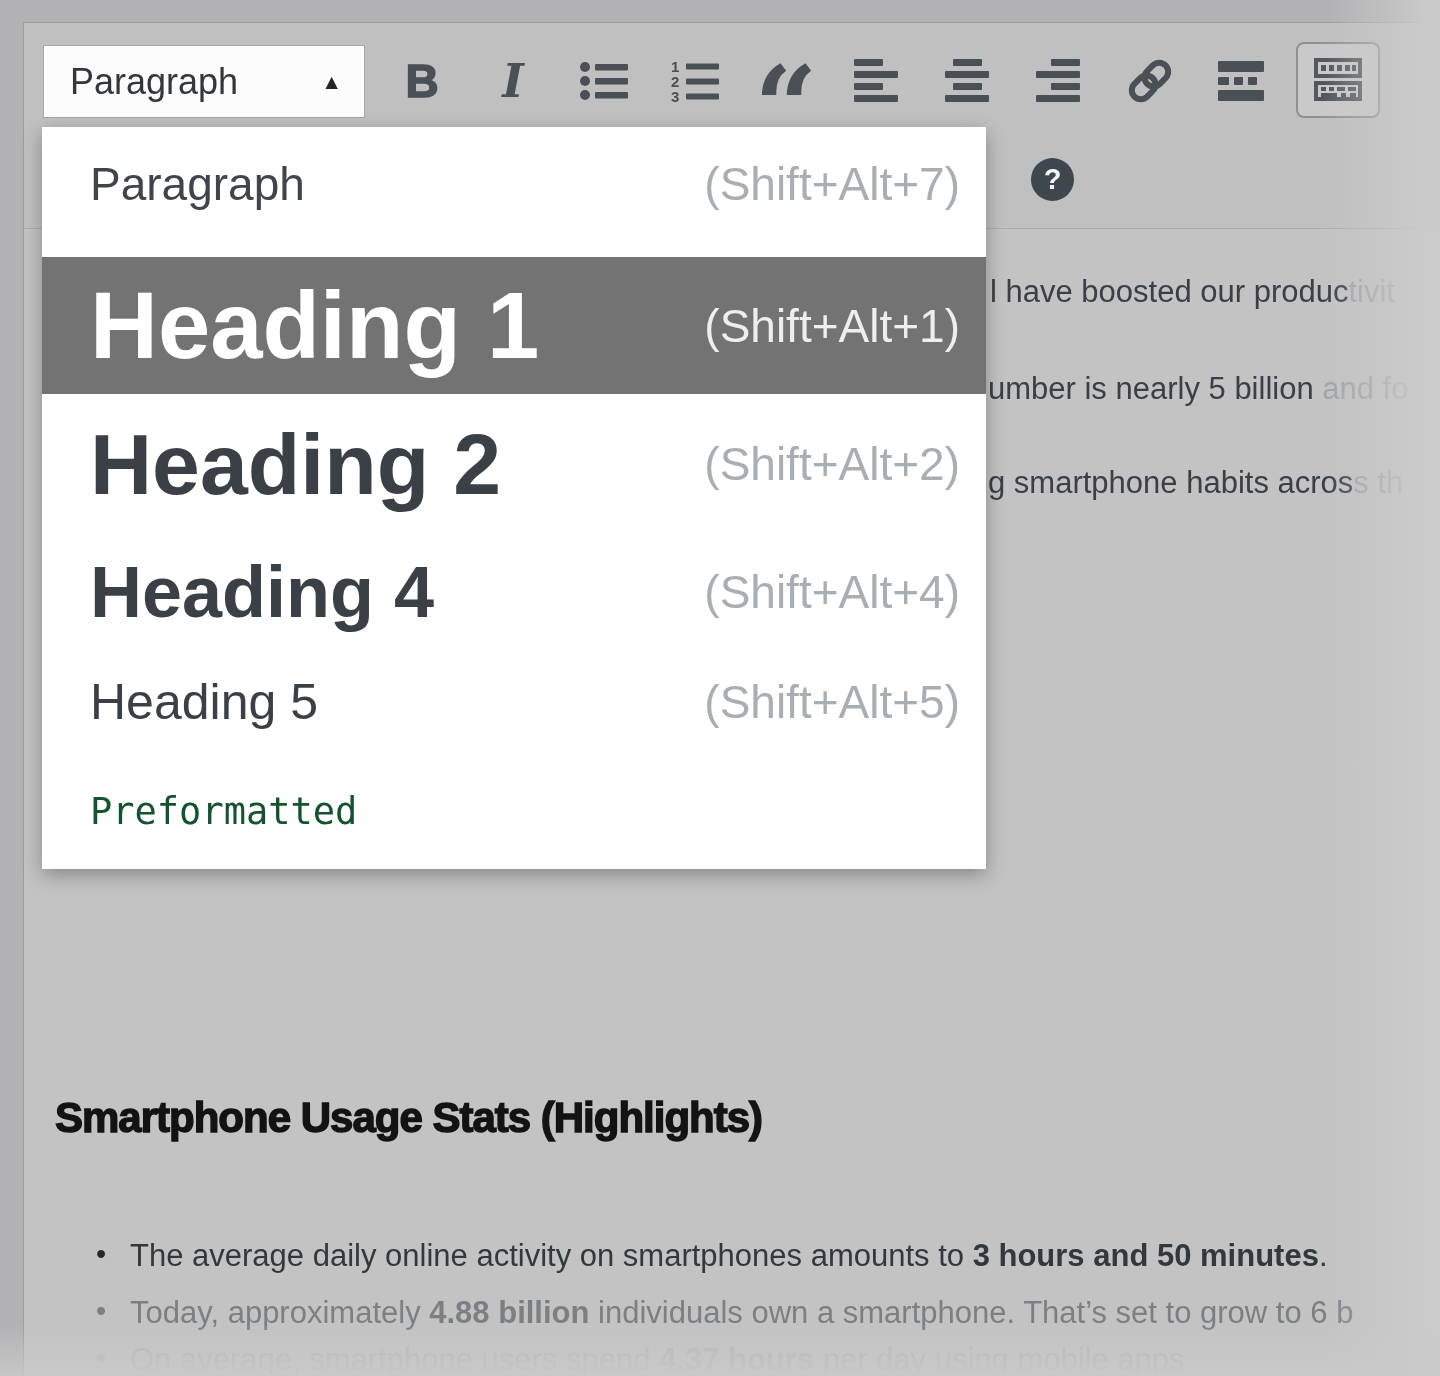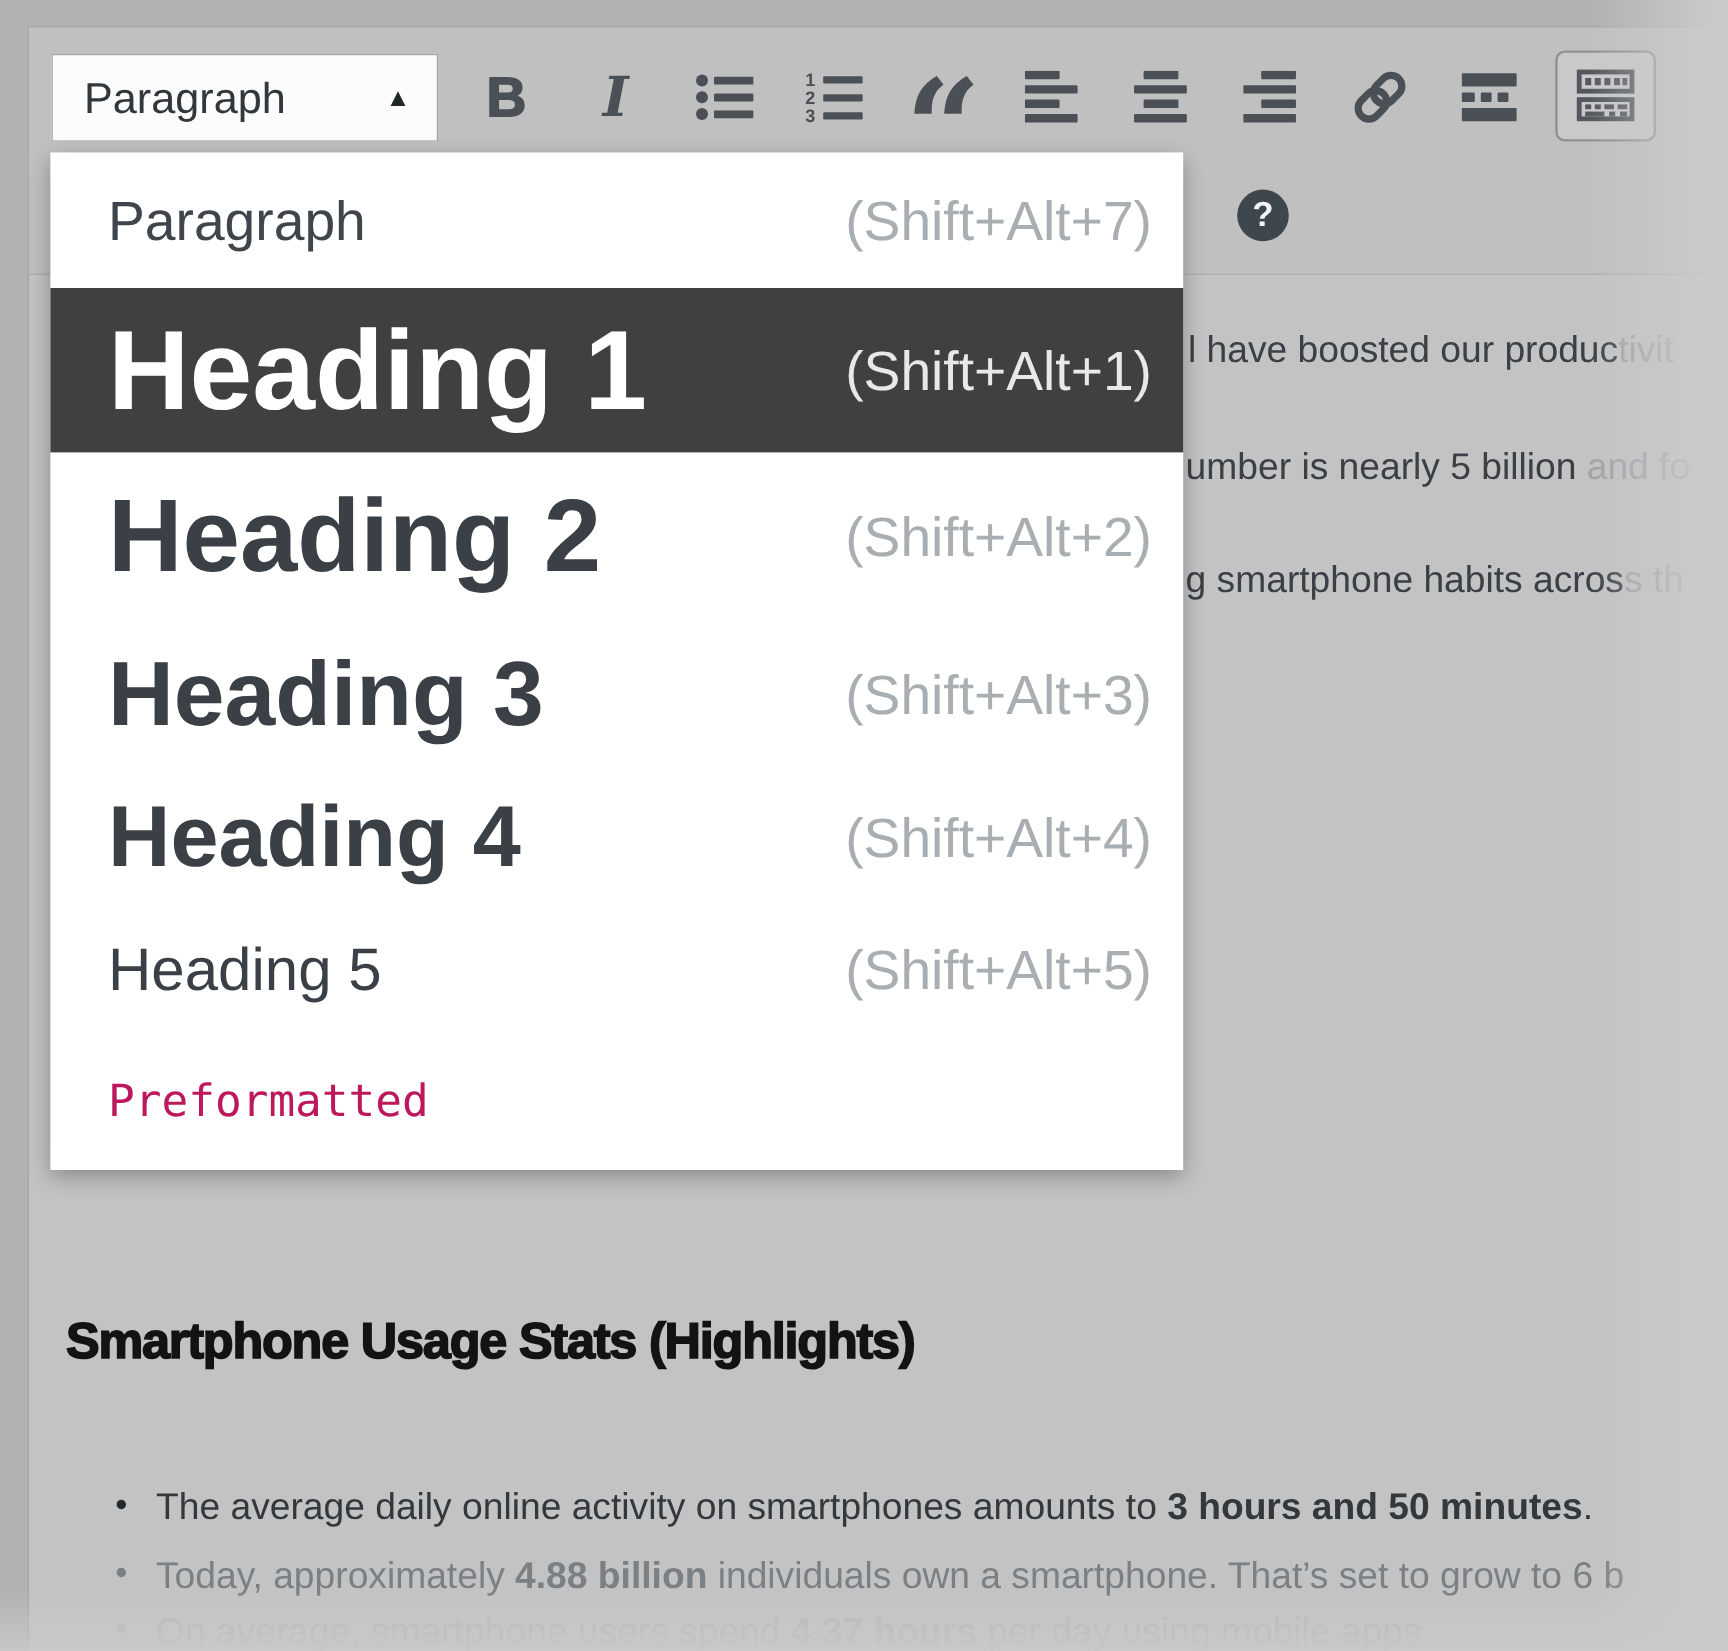--- a/index.html
+++ b/index.html
@@ -38,22 +38,22 @@
   .mi .shortcut{font-size:46px;color:#a9aeb3;font-weight:400;white-space:nowrap;}
   .mi .label{white-space:nowrap;}
   .mi-p{height:113px;}   .mi-p  .label{font-size:46px;color:#3f454b;}
   .mi-h1{height:137px;}  .mi-h1 .label{font-size:94px;font-weight:700;}
   .mi-h2{height:140px;}  .mi-h2 .label{font-size:86px;font-weight:700;}
   .mi-h3{height:123px;}  .mi-h3 .label{font-size:76px;font-weight:700;}
   .mi-h4{height:115px;}  .mi-h4 .label{font-size:72px;font-weight:700;}
   .mi-h5{height:105px;}  .mi-h5 .label{font-size:50px;font-weight:400;}
   .mi-h6{height:98px;}   .mi-h6 .label{font-size:53px;font-weight:700;}
   .mi-pre{height:115px;} .mi-pre .label{font-size:37px;font-weight:400;
-            font-family:"DejaVu Sans Mono","Liberation Mono",monospace;color:#be185d;}
-  .mi.selected{background:#404040;color:#ffffff;}
+            font-family:"DejaVu Sans Mono","Liberation Mono",monospace;color:#14532d;}
+  .mi.selected{background:#737373;color:#ffffff;margin-top:17px;}
   .mi.selected .label{color:#ffffff;}
   .mi.selected .shortcut{color:rgba(255,255,255,.88);}
   
   .bg-line{position:absolute;white-space:nowrap;font-size:31px;color:#3b4046;z-index:1;line-height:1;}
   .bg-line .tail{color:#9fa4a8;}
   
   .doc-h2{position:absolute;left:55px;top:1094px;font-size:42px;font-weight:700;color:#131314;
           -webkit-text-stroke:1.4px #131314;letter-spacing:-1px;white-space:nowrap;z-index:1;}
   .bullet{position:absolute;left:96px;display:flex;font-size:31px;line-height:1.2;
           white-space:nowrap;z-index:1;}
@@ -205,24 +205,20 @@
       <span class="shortcut">(Shift+Alt+7)</span>
     </div>
     <div class="mi mi-h1 selected">
       <span class="label">Heading 1</span>
       <span class="shortcut">(Shift+Alt+1)</span>
     </div>
     <div class="mi mi-h2">
       <span class="label">Heading 2</span>
       <span class="shortcut">(Shift+Alt+2)</span>
     </div>
-    <div class="mi mi-h3">
-      <span class="label">Heading 3</span>
-      <span class="shortcut">(Shift+Alt+3)</span>
-    </div>
     <div class="mi mi-h4">
       <span class="label">Heading 4</span>
       <span class="shortcut">(Shift+Alt+4)</span>
     </div>
     <div class="mi mi-h5">
       <span class="label">Heading 5</span>
       <span class="shortcut">(Shift+Alt+5)</span>
     </div>
     <div class="mi mi-pre">
       <span class="label">Preformatted</span>

